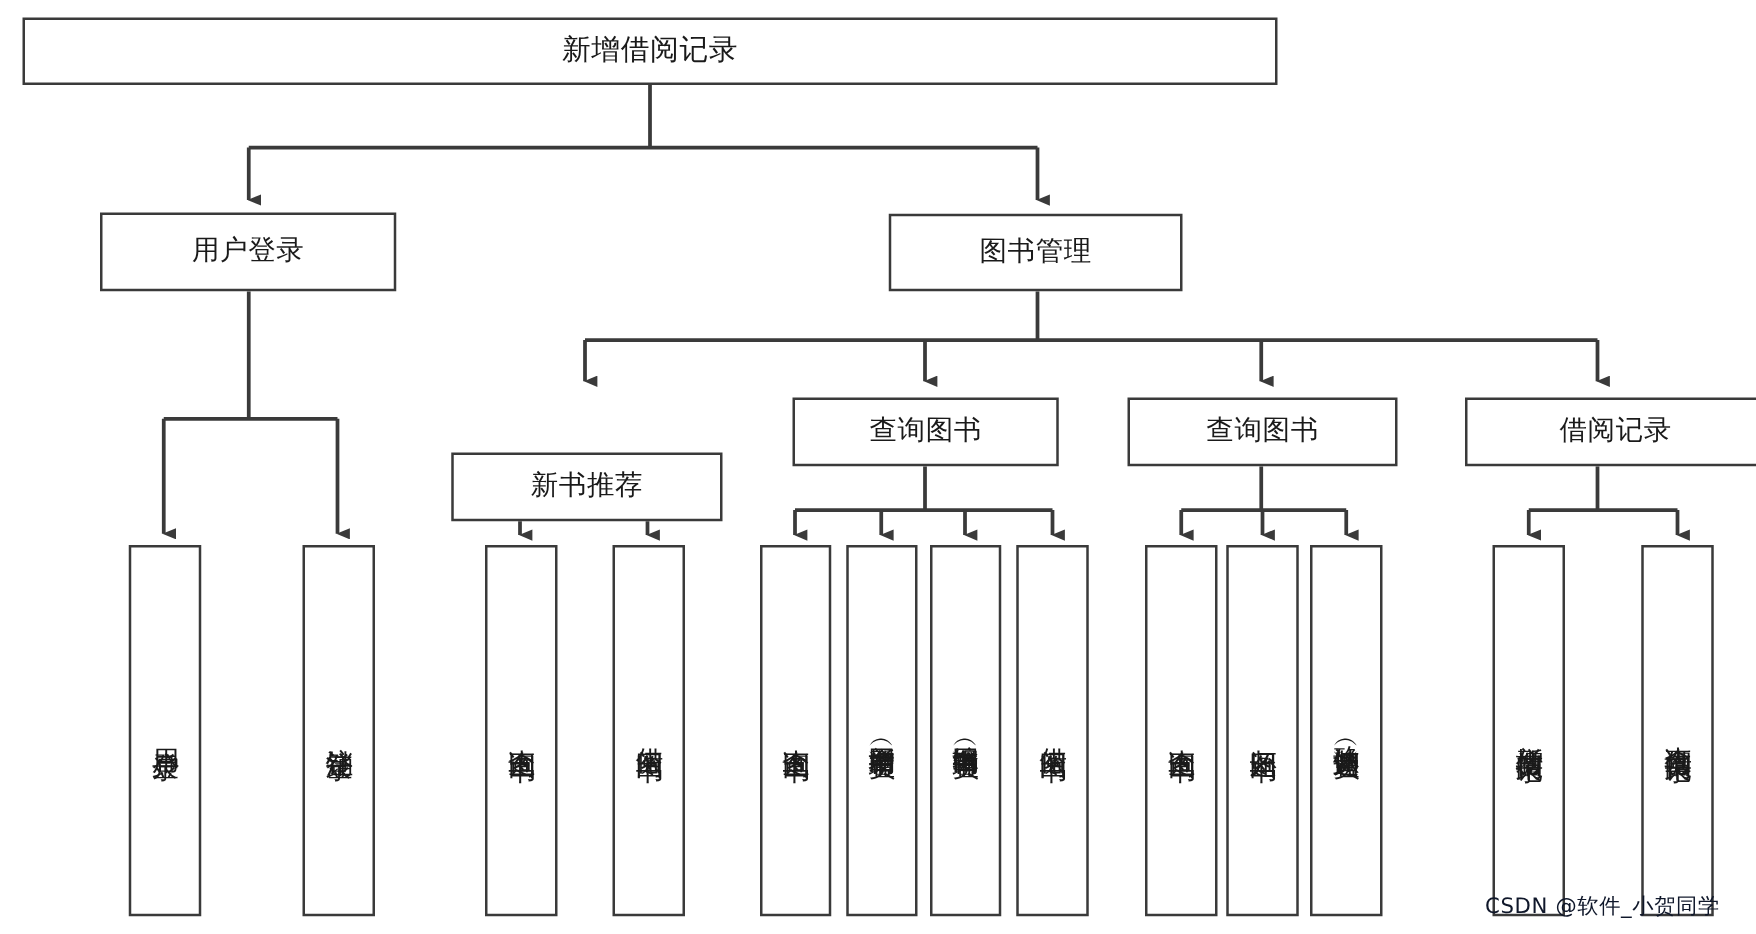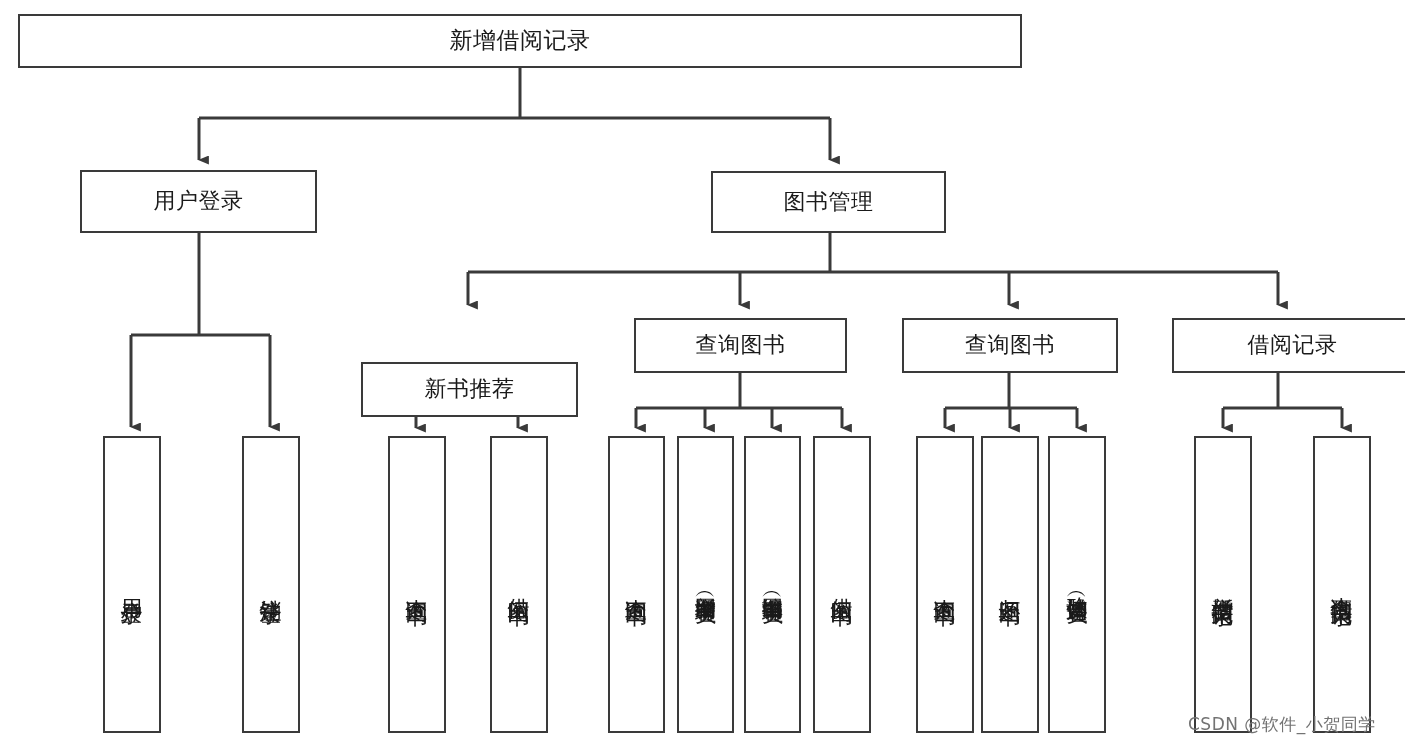--- a/index.html
+++ b/index.html
@@ -65,21 +65,21 @@
   }
   .node.vert.tall .node-label {
     font-size: 21px;
     letter-spacing: 1px;
   }
   #watermark {
     position: absolute;
     left: 1188px;
     top: 713px;
     font-size: 17px;
-    color: #737373;
+    color: #0f172a;
     white-space: nowrap;
     letter-spacing: 0.5px;
     font-family: "DejaVu Sans", "Liberation Sans", sans-serif;
   }
 </style>
 </head>
 <body>
 
 <div id="canvas">
 

